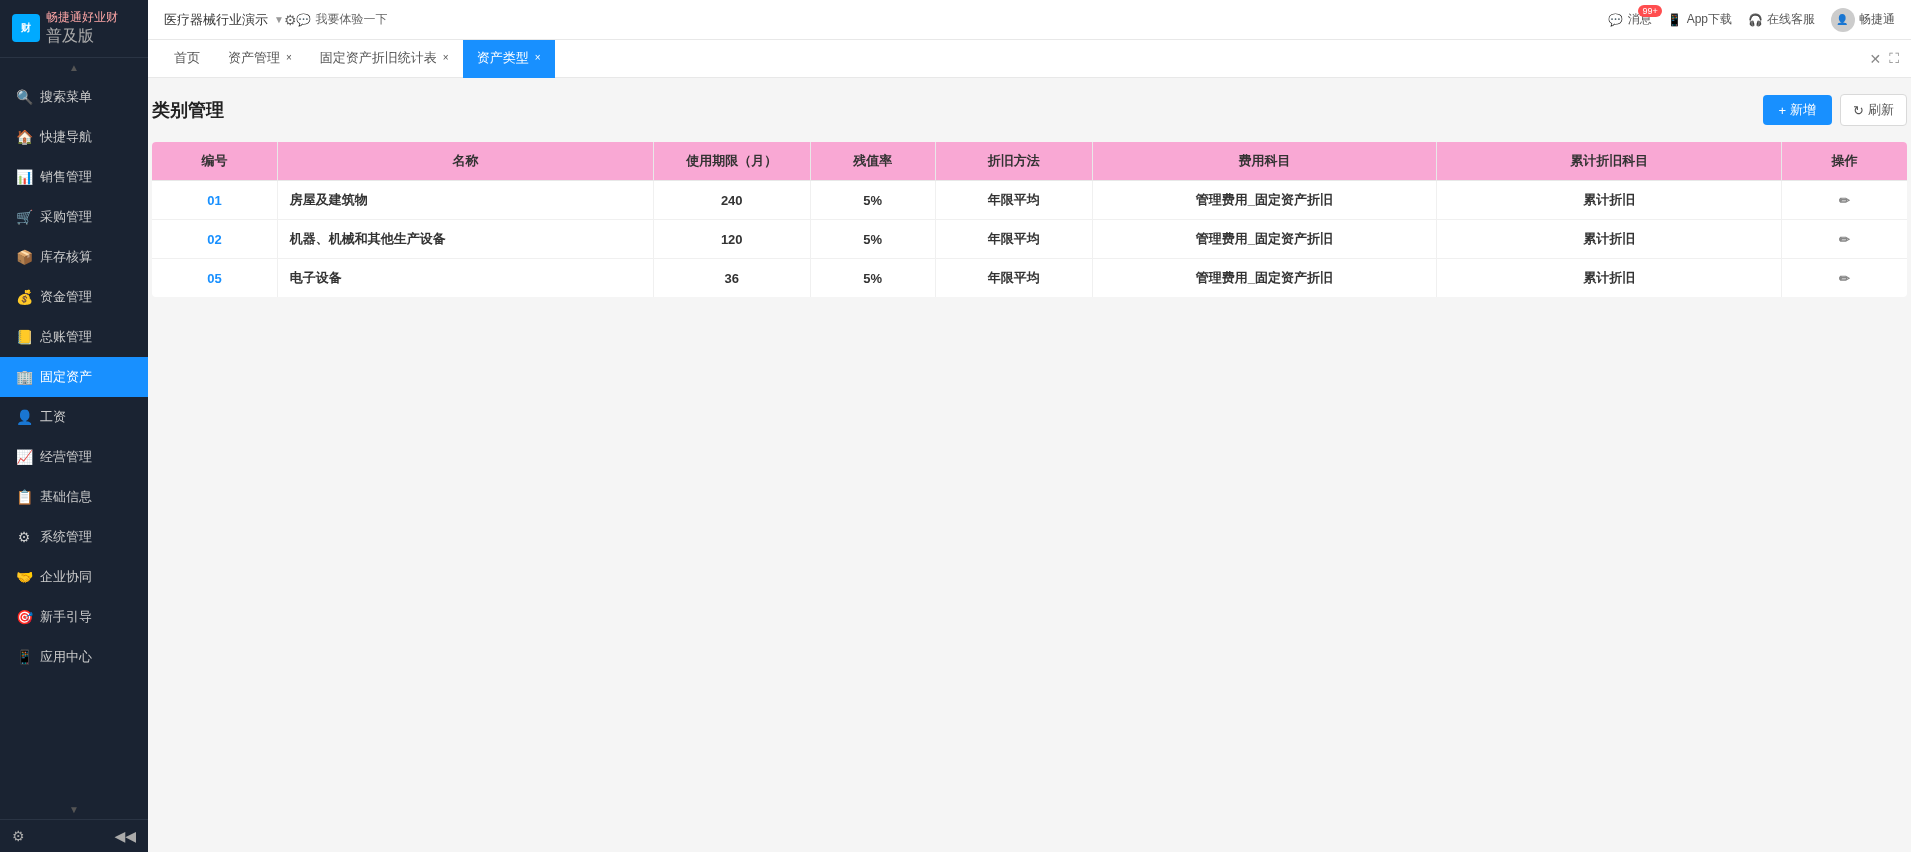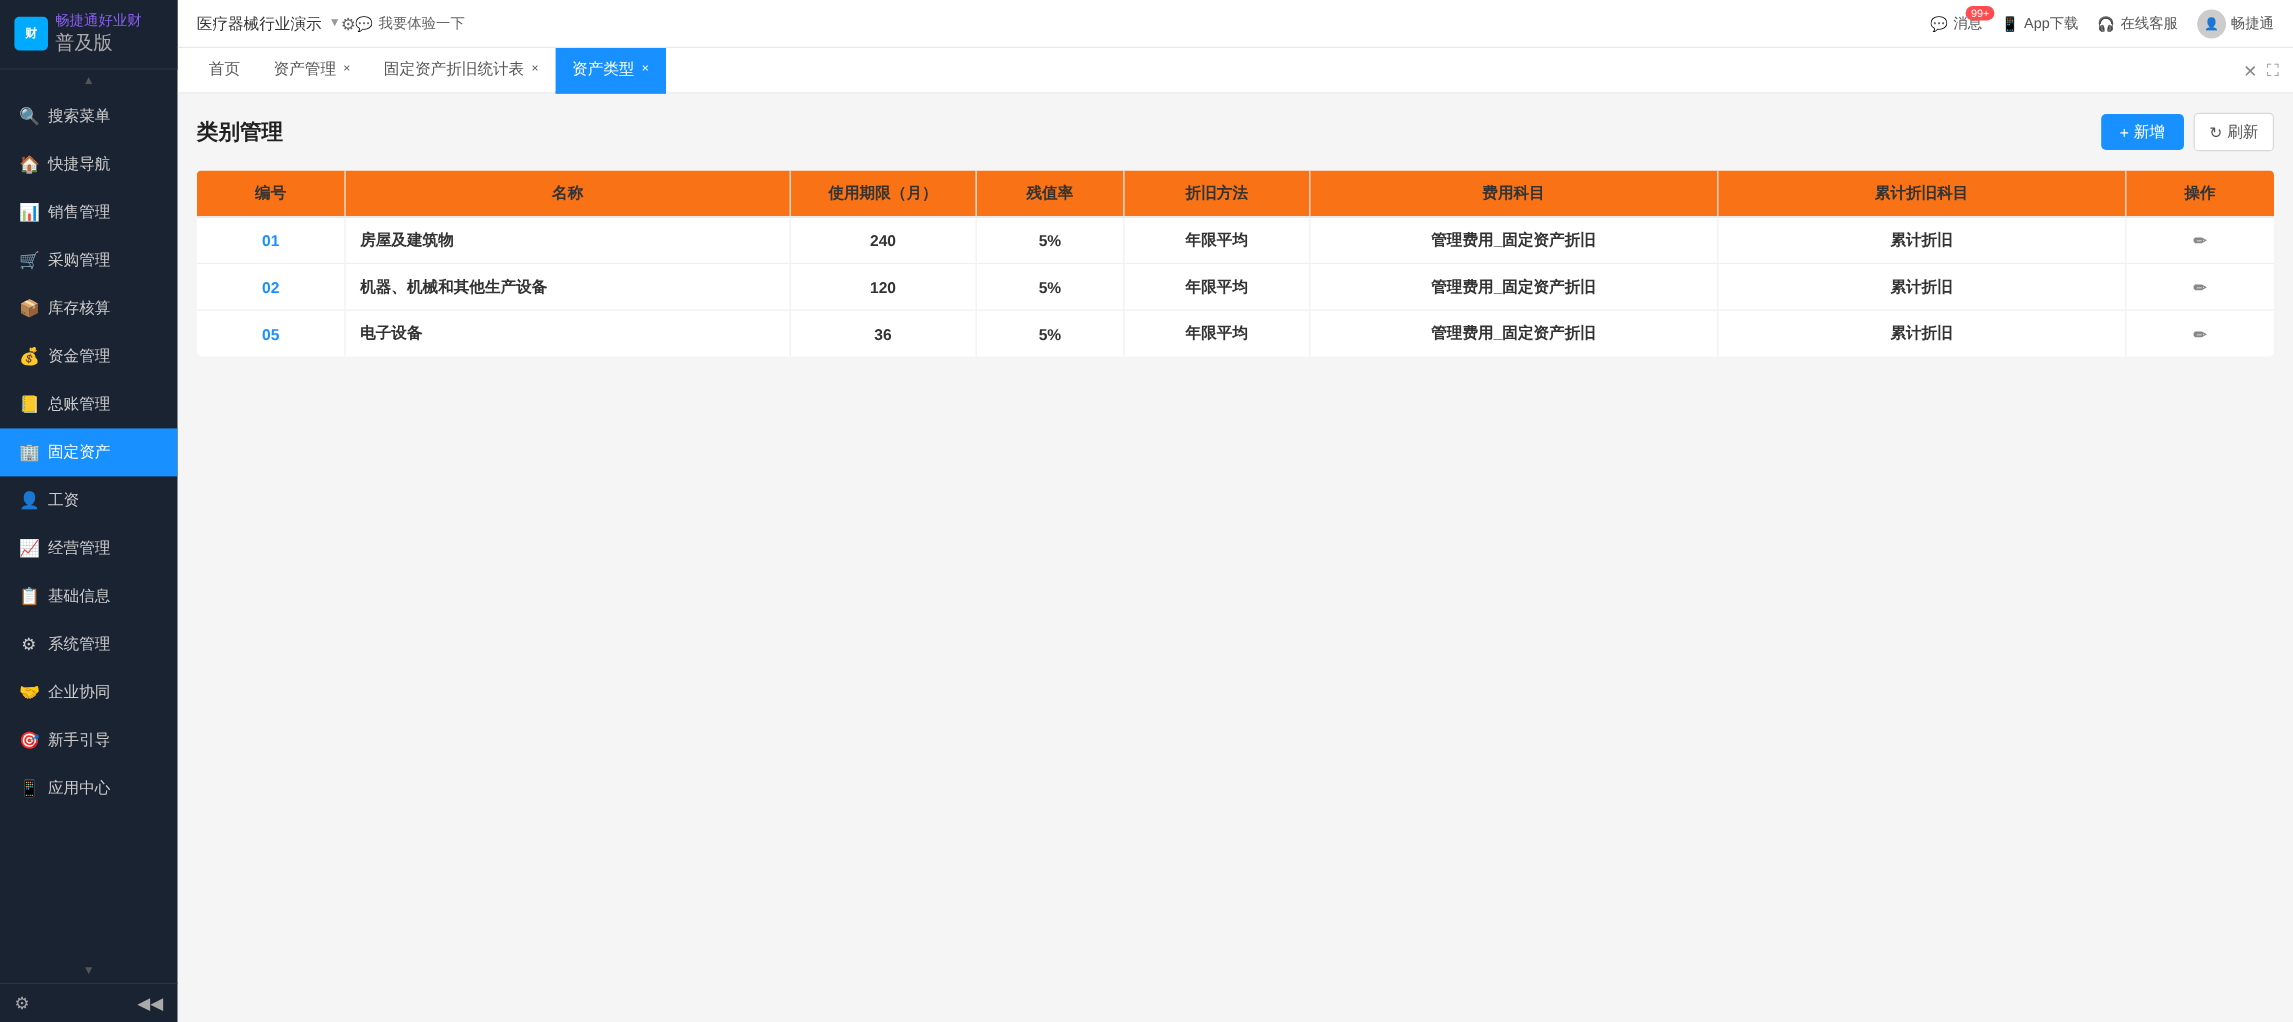--- a/index.html
+++ b/index.html
@@ -23,21 +23,21 @@
       gap: 6px;
       border-bottom: 1px solid #2a3444;
     }
     .sidebar-logo-icon {
       width: 28px; height: 28px;
       background: #00aaff;
       border-radius: 4px;
       display: flex; align-items: center; justify-content: center;
       font-size: 10px; font-weight: bold; color: #fff;
     }
-    .sidebar-logo-text { font-size: 12px; color: #8b5cf6; line-height: 1.3; }
+    .sidebar-logo-text { font-size: 12px; color: #fca5a5; line-height: 1.3; }
     .sidebar-logo-sub { font-size: 16px; color: #aaa; }
     .sidebar-scroll { flex: 1; overflow-y: auto; }
     .sidebar-item {
       display: flex; align-items: center; gap: 8px;
       padding: 11px 16px;
       cursor: pointer;
       color: #ccc;
       font-size: 13px;
       transition: background 0.2s;
     }
@@ -137,21 +137,21 @@
     .tab-close { font-size: 10px; color: inherit; margin-left: 2px; }
     .tabs-controls {
       margin-left: auto;
       display: flex; align-items: center; gap: 8px;
     }
     .tabs-ctrl-btn { color: #888; cursor: pointer; font-size: 14px; }
 
     
     .page-content {
       flex: 1;
-      padding: 16px 16px;
+      padding: 16px 4px;
       overflow-y: auto;
       background: #f5f5f5;
     }
 
     
     .page-header {
       display: flex;
       align-items: center;
       justify-content: space-between;
       margin-bottom: 16px;
@@ -183,21 +183,21 @@
     .table-wrapper {
       background: #fff;
       border-radius: 4px;
       overflow: hidden;
     }
     table {
       width: 100%;
       border-collapse: collapse;
     }
     thead tr {
-      background: #f97316;
+      background: #f9a8d4;
     }
     thead th {
       padding: 10px 12px;
       text-align: center;
       font-size: 13px;
       font-weight: 600;
       color: #333;
       border-bottom: 1px solid #e8e8e8;
       border-right: 1px solid #e8e8e8;
     }

